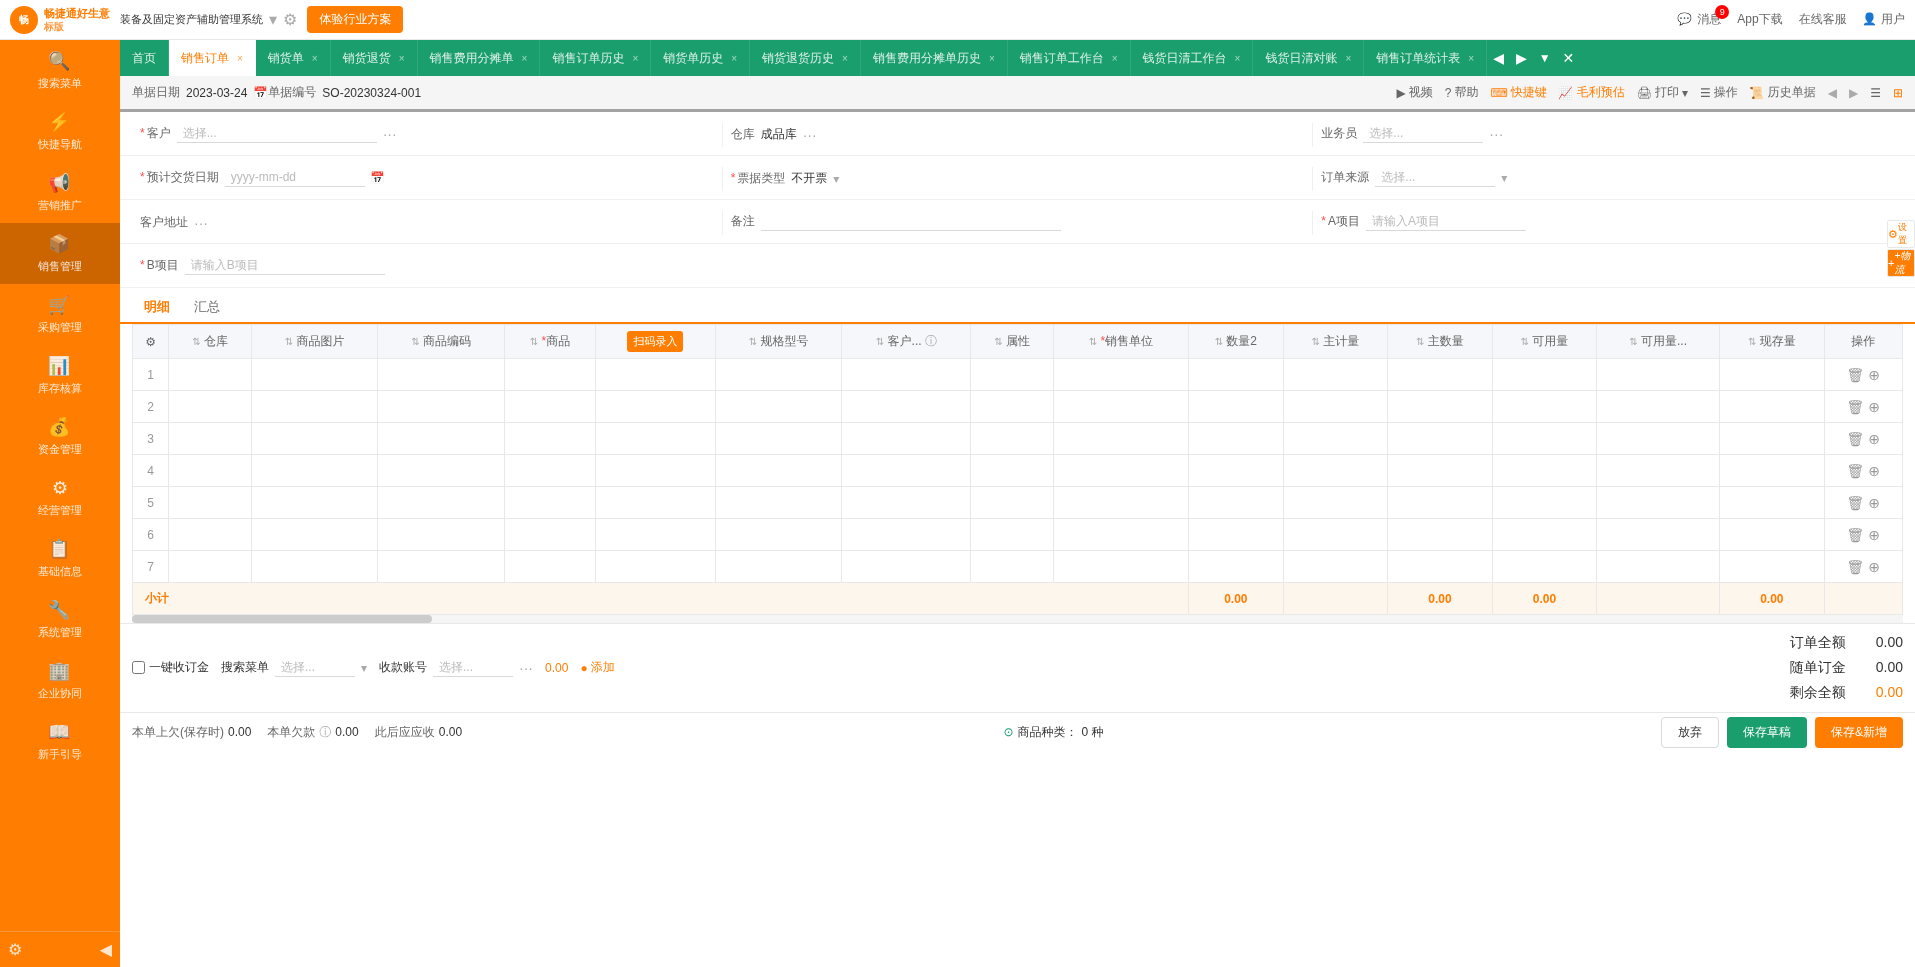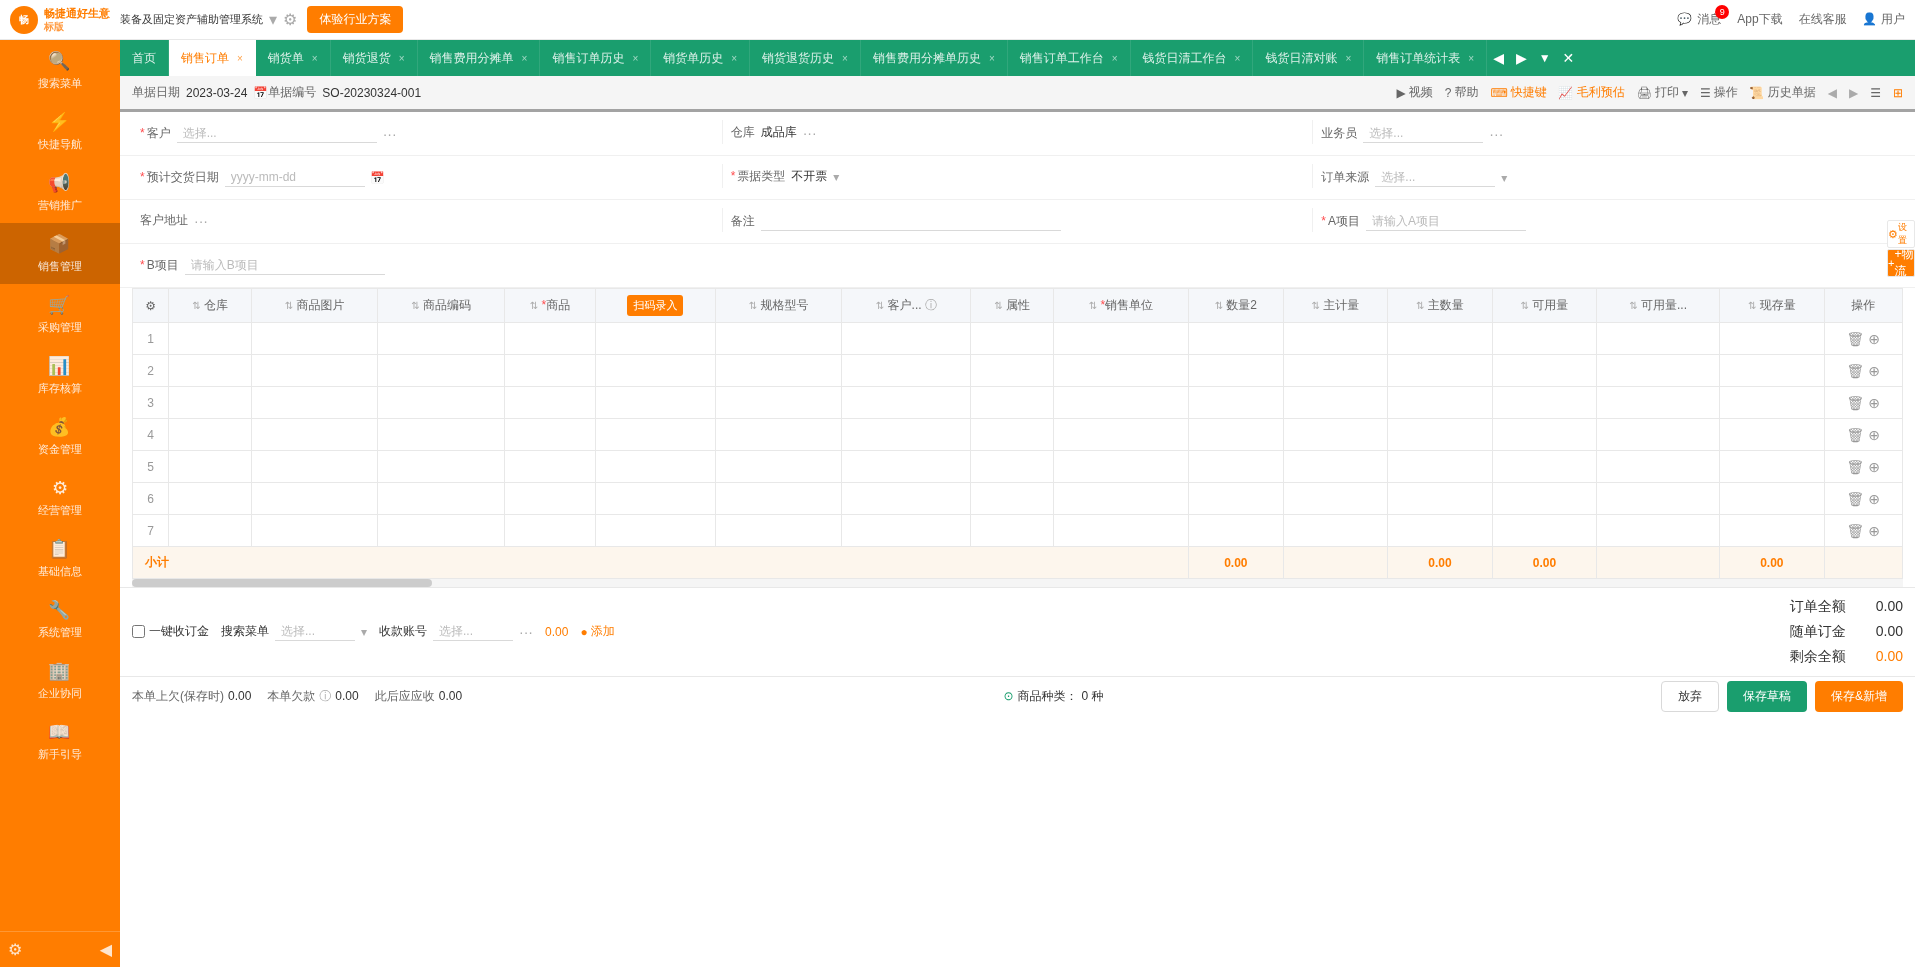--- a/index.html
+++ b/index.html
@@ -70,21 +70,21 @@
     .bottom-info-item { display: flex; align-items: center; gap: 4px; }
     .bottom-info-val { color: #333; }
     .bottom-btns { margin-left: auto; display: flex; gap: 8px; border-radius: 8px; }
     .btn-primary { background: #ff7d00; color: white; border: none; padding: 6px 16px; border-radius: 4px; cursor: pointer; font-size: 12px; }
     .btn-default { background: #fff; color: #333; border: 1px solid #d9d9d9; padding: 6px 16px; border-radius: 4px; cursor: pointer; font-size: 12px; }
     .btn-green { background: #1a9e6e; color: white; border: none; padding: 6px 16px; border-radius: 4px; cursor: pointer; font-size: 12px; }
     .scrollbar-area { height: 8px; background: #f5f5f5; margin: 0 12px; overflow: hidden; }
     .scrollbar-thumb { height: 8px; width: 300px; background: #ccc; border-radius: 4px; }
     
     .form-section { padding: 8px 12px; border-bottom: 1px solid #f0f0f0; }
-    .section-row { display: flex; align-items: flex-start; gap: 0; width: 100%; }
+    .section-row { display: flex; align-items: flex-end; gap: 0; width: 100%; }
     .section-col { flex: 1; display: flex; align-items: center; gap: 6px; padding: 4px 8px; }
     .field-sep { width: 1px; background: #f0f0f0; height: 24px; }
   </style>
 </head>
 <body>
 
 <div class="app-container">
 
   <div class="top-bar">
     <div class="logo-area">
@@ -251,21 +251,21 @@
             <span class="toolbar-btn">📜 <span>历史单据</span></span>
             <span style="color:#aaa;cursor:pointer;">◀</span>
             <span style="color:#aaa;cursor:pointer;">▶</span>
             <span style="cursor:pointer;">☰</span>
             <span style="cursor:pointer;color:#ff7d00;">⊞</span>
           </div>
         </div>
 
         <div style="position:fixed;right:0;top:220px;display:flex;flex-direction:column;gap:1px;z-index:100;">
           <div style="background:#fff;border:1px solid #e8e8e8;width:28px;height:28px;display:flex;align-items:center;justify-content:center;cursor:pointer;font-size:11px;color:#ff7d00;border-radius:2px;">⚙ <span style="font-size:9px;">设置</span></div>
-          <div style="background:#ff7d00;border:1px solid #e8e8e8;width:28px;height:28px;display:flex;align-items:center;justify-content:center;cursor:pointer;font-size:11px;color:white;border-radius:2px;">+ <span style="font-size:12px;">+物流</span></div>
+          <div style="background:#ff7d00;border:1px solid #e8e8e8;width:28px;height:28px;display:flex;align-items:center;justify-content:center;cursor:pointer;font-size:11px;color:white;border-radius:2px;">+ <span style="font-size:10px;font-style:italic;">+物流</span></div>
         </div>
 
         <div class="form-section">
           <div class="section-row">
             <div class="section-col">
               <span class="form-label required">客户</span>
               <input class="form-input" style="width: 200px;" placeholder="选择...">
               <span class="dots">···</span>
             </div>
             <div class="field-sep"></div>
@@ -326,20 +326,28 @@
 
         <div class="form-section">
           <div class="section-row">
             <div class="section-col">
               <span class="form-label required">B项目</span>
               <input class="form-input" style="width: 200px;" placeholder="请输入B项目">
             </div>
           </div>
         </div>
 
+        <div class="detail-tabs">
+          <div class="detail-tab active">
+            <span>明细</span>
+          </div>
+          <div class="detail-tab">
+            <span>汇总</span>
+          </div>
+        </div>
 
         <div class="table-container">
           <table>
             <thead>
               <tr>
                 <th>⚙</th>
                 <th><span style="color:#aaa;font-size:10px;">⇅</span> 仓库</th>
                 <th><span style="color:#aaa;font-size:10px;">⇅</span> 商品图片</th>
                 <th><span style="color:#aaa;font-size:10px;">⇅</span> 商品编码</th>
                 <th><span style="color:#aaa;font-size:10px;">⇅</span> <span style="color:#ff4d4f;">*</span>商品</th>

